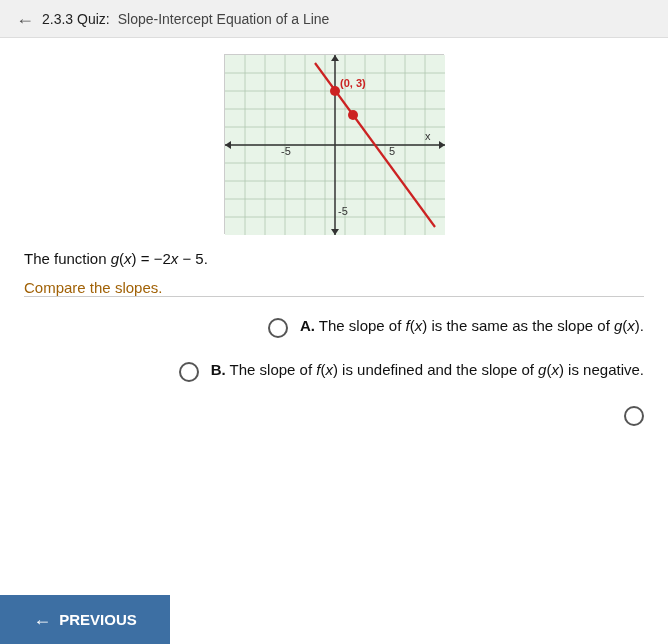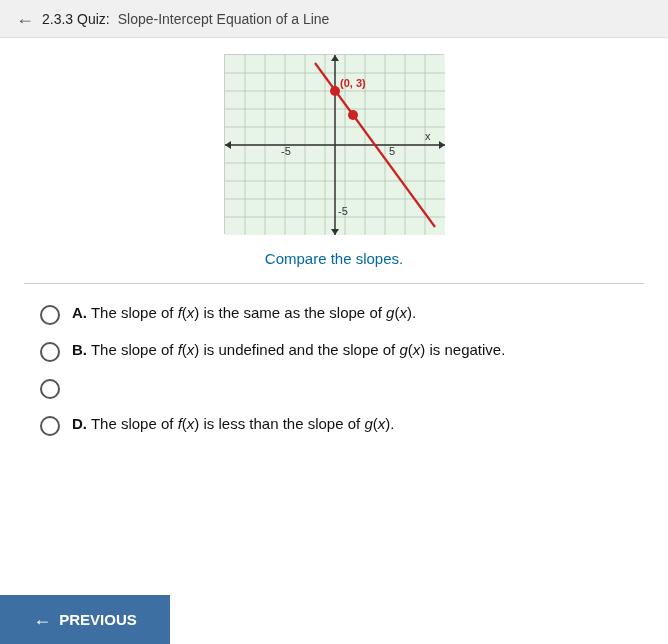--- a/index.html
+++ b/index.html
@@ -64,34 +64,33 @@
     .function-text {
       font-size: 15px;
       margin-bottom: 12px;
       color: #111;
     }
     .function-text .math {
       font-style: italic;
     }
     .compare-text {
       font-size: 15px;
-      margin-bottom: 16px;
-      color: #0369a1;
-      text-align: center;
+      color: #a16207;
     }
     .divider {
       border: none;
       border-top: 1px solid #ccc;
       margin-bottom: 20px;
     }
     .options-list {
       display: flex;
       flex-direction: column;
-      gap: 16px;
+      gap: 23px;
       padding-left: 16px;
+      align-items: flex-end;
     }
     .option-item {
       display: flex;
       align-items: flex-start;
       gap: 12px;
       cursor: pointer;
     }
     .option-radio {
       width: 20px;
       height: 20px;
@@ -192,20 +191,23 @@
 
           <circle cx="110" cy="36" r="5" fill="#cc2222"></circle>
 
           <circle cx="128" cy="60" r="5" fill="#cc2222"></circle>
 
           <text x="115" y="32" font-size="11" fill="#cc2222" font-weight="bold">(0, 3)</text>
         </svg>
       </div>
     </div>
 
+    <div class="function-text">
+      <span>The function <span class="math">g</span>(<span class="math">x</span>) = −2<span class="math">x</span> − 5.</span>
+    </div>
 
     <div class="compare-text">Compare the slopes.</div>
 
     <hr class="divider">
 
     <div class="options-list">
 
       <div class="option-item">
         <div class="option-radio"></div>
         <span class="option-label">
@@ -217,26 +219,20 @@
         <div class="option-radio"></div>
         <span class="option-label">
           <span class="letter">B.</span> The slope of <span style="font-style:italic">f</span>(<span style="font-style:italic">x</span>) is undefined and the slope of <span style="font-style:italic">g</span>(<span style="font-style:italic">x</span>) is negative.
         </span>
       </div>
 
       <div class="option-item">
         <div class="option-radio"></div>
       </div>
 
-      <div class="option-item">
-        <div class="option-radio"></div>
-        <span class="option-label">
-          <span class="letter">D.</span> The slope of <span style="font-style:italic">f</span>(<span style="font-style:italic">x</span>) is less than the slope of <span style="font-style:italic">g</span>(<span style="font-style:italic">x</span>).
-        </span>
-      </div>
 
     </div>
   </div>
 
   <div class="footer">
     <button class="previous-btn">
       <span class="arrow-left">←</span>
       <span>PREVIOUS</span>
     </button>
   </div>

